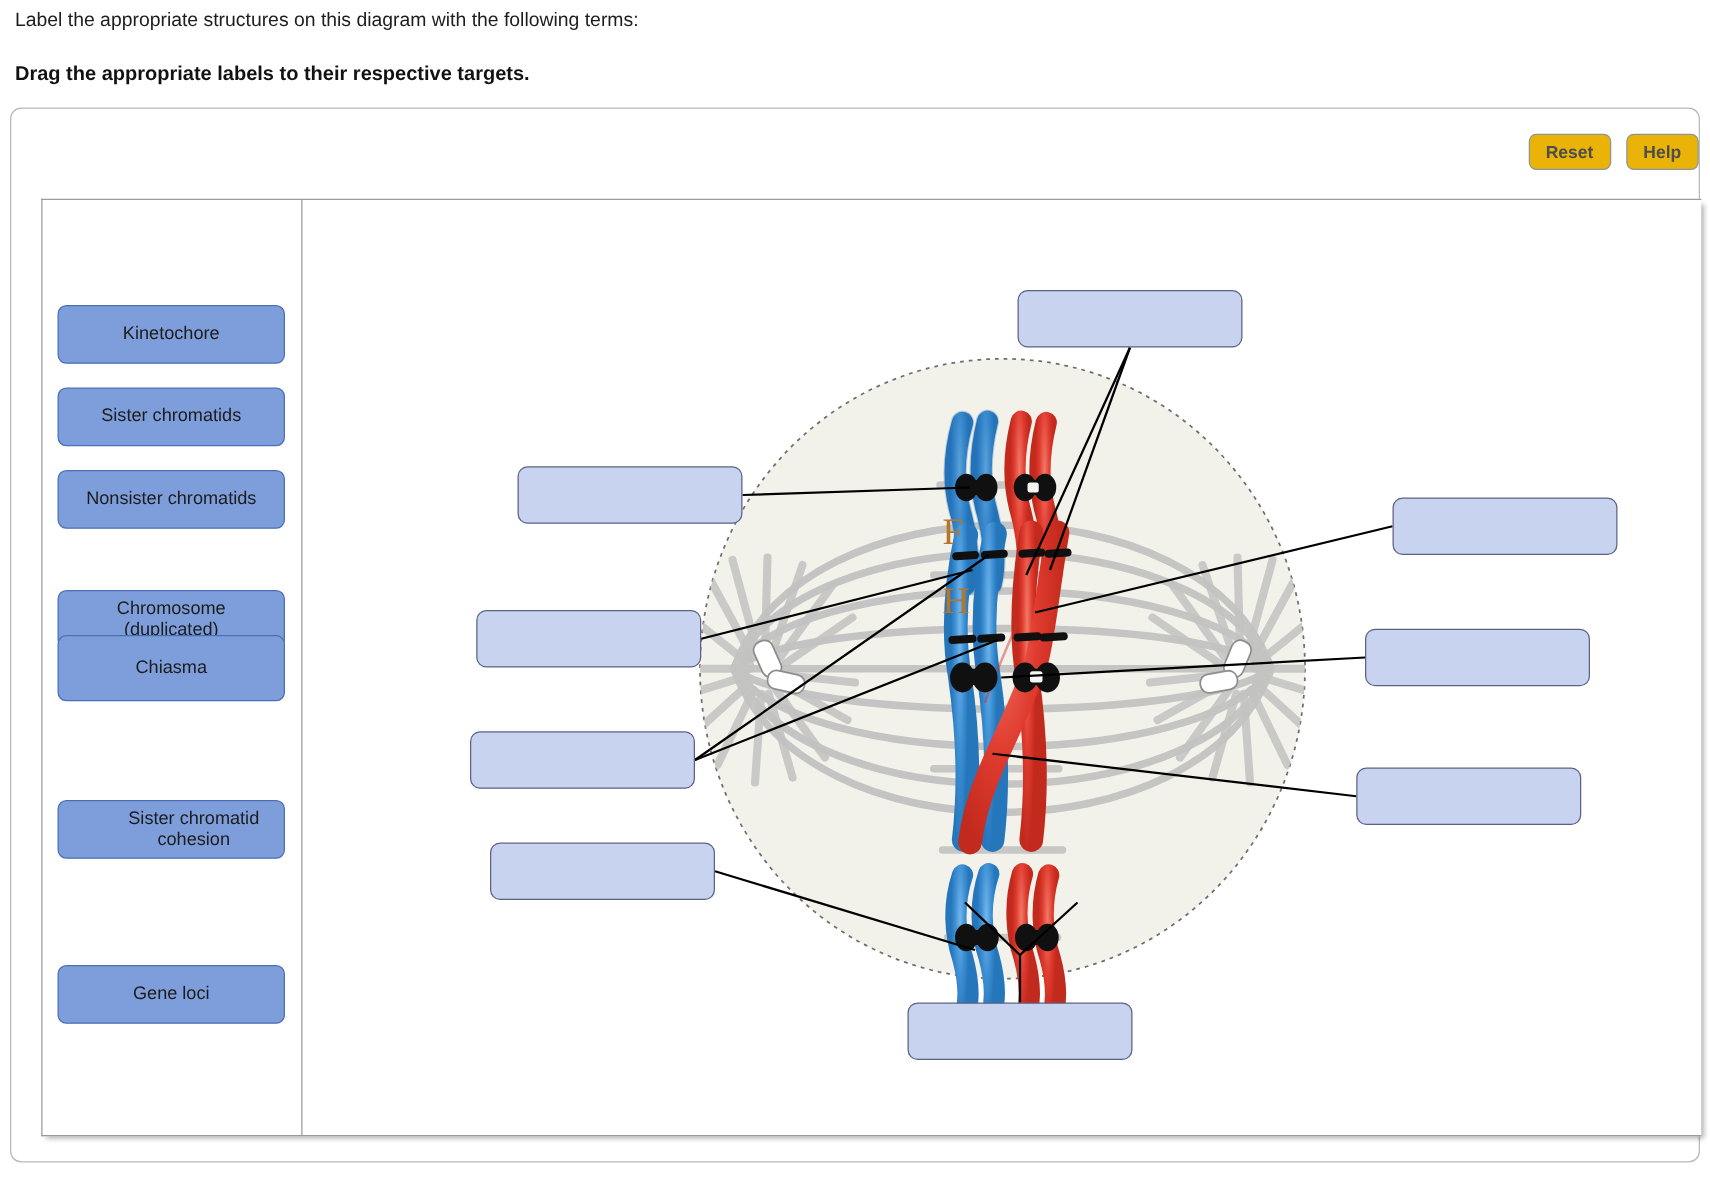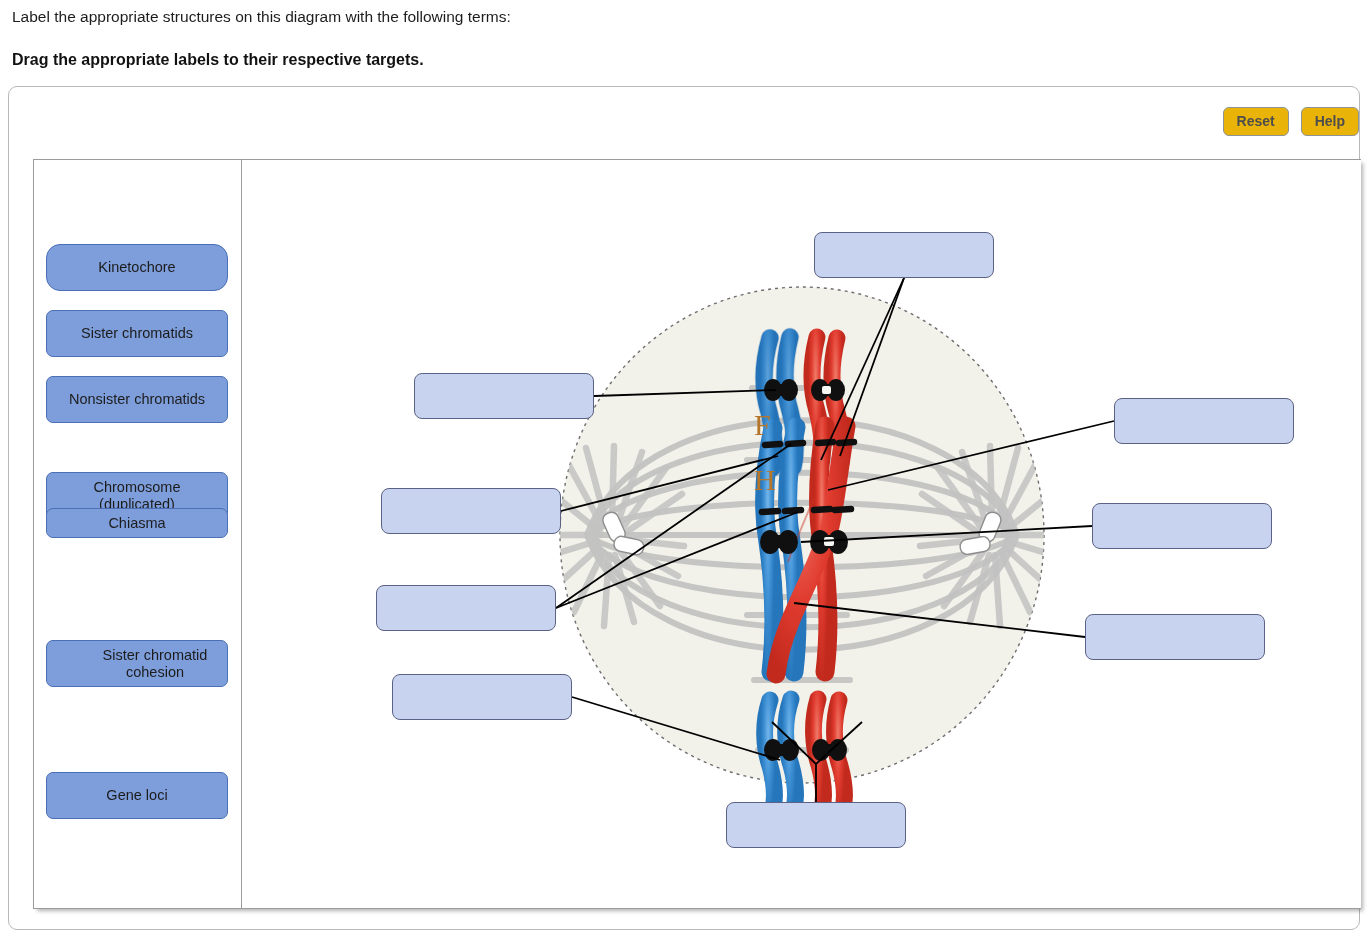--- a/index.html
+++ b/index.html
@@ -149,25 +149,25 @@
 <div class="activity-frame">
 
   <div class="toolbar">
     <button class="tb-btn">Reset</button>
     <button class="tb-btn">Help</button>
   </div>
 
   <div class="workspace">
 
     <div class="label-bank" id="label-bank">
-        <div class="chip" style="top: 84px; height: 47px; border-radius: 14px;">Kinetochore</div>
+        <div class="chip" style="top: 84px; height: 47px;">Kinetochore</div>
         <div class="chip" style="top: 150px; height: 47px;">Sister chromatids</div>
         <div class="chip" style="top: 216px; height: 47px;">Nonsister chromatids</div>
         <div class="chip" style="top: 268px; height: 47px; margin-top: 44px;">Chromosome<br>(duplicated)</div>
-        <div class="chip" style="top: 348px; height: 30px; text-align: right;">Chiasma</div>
+        <div class="chip" style="top: 348px; height: 53px; text-align: right;">Chiasma</div>
         <div class="chip" style="top: 480px; height: 47px; padding-left: 36px;">Sister chromatid<br>cohesion</div>
         <div class="chip" style="top: 612px; height: 47px;">Gene loci</div>
       </div>
     <div class="bank-divider"></div>
 
     <div class="diagram">
 
       <svg class="diagram-svg" width="1120" height="750" viewBox="0 0 1120 750">
         <defs>
           <radialGradient id="gBlue" cx="35%" cy="30%" r="75%">

